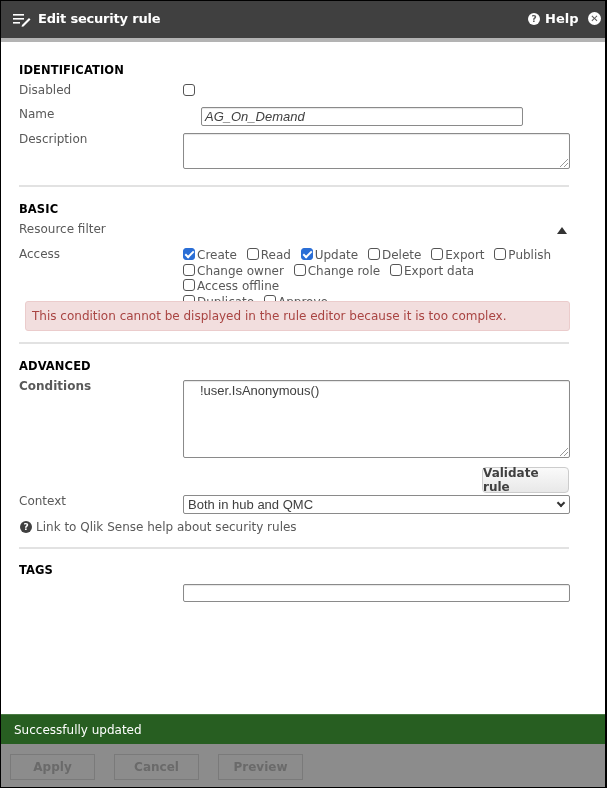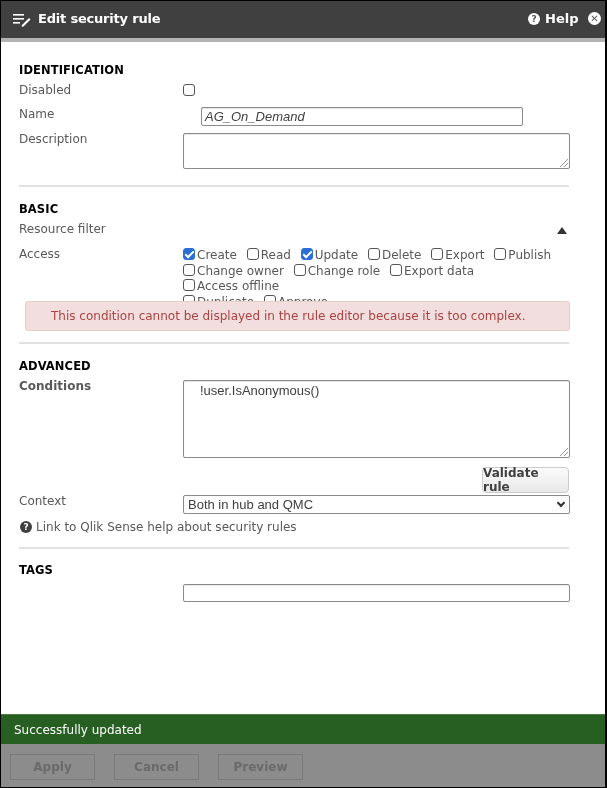--- a/index.html
+++ b/index.html
@@ -35,21 +35,21 @@
       background: linear-gradient(135deg, transparent 45%, #999 45%, #999 52%, transparent 52%, transparent 70%, #999 70%, #999 77%, transparent 77%); }
 
     .checkbox { display: inline-block; width: 12px; height: 12px; border: 1px solid #555; border-radius: 3px; background: #fff; vertical-align: -1px; position: relative; }
     .checkbox.checked { background: #2a6ed6; border-color: #2a6ed6; }
     .checkbox.checked::after { content: ""; position: absolute; left: 3px; top: 0px; width: 3px; height: 7px; border: solid #fff; border-width: 0 2px 2px 0; transform: rotate(45deg); }
 
     .actions { position: absolute; left: 182px; top: 206px; width: 390px; font-size: 12px; color: #595959; line-height: 15.5px; }
     .action { display: inline-block; margin-right: 6px; white-space: nowrap; }
     .action .lbl { margin-left: 2px; }
 
-    .alert { position: absolute; left: 24px; top: 259px; width: 545px; height: 30px; background: #f2dede; border: 1px solid #ebcccc; border-radius: 3px; color: #a94442; font-size: 12px; padding: 7px 0 0 25px; }
+    .alert { position: absolute; left: 24px; top: 259px; width: 545px; height: 30px; background: #f2dede; border: 1px solid #ebcccc; border-radius: 3px; color: #a94442; font-size: 12px; padding: 7px 0 0 6px; }
 
     .btn-validate { position: absolute; left: 481px; top: 466px; width: 87px; height: 26px; border: 1px solid #ccc; border-radius: 4px; background: linear-gradient(#fafafa, #e8e8e8); color: #404040; font-weight: bold; font-size: 12px; display: flex; align-items: center; justify-content: center; cursor: pointer; }
 
     .select { position: absolute; left: 182px; top: 494px; width: 387px; height: 19px; border: 1px solid #8a8a8a; border-radius: 2px; background: #fff; font-family: "Liberation Sans", sans-serif; font-size: 13px; color: #404040; padding: 1px 4px; }
     .select .chev { position: absolute; right: 5px; top: 4px; width: 6px; height: 6px; border-right: 2px solid #333; border-bottom: 2px solid #333; transform: rotate(45deg); }
 
     .helplink { position: absolute; left: 19px; top: 519px; font-size: 12px; color: #595959; display: flex; align-items: center; cursor: pointer; }
     .helplink .q { width: 12px; height: 12px; border-radius: 50%; background: #404040; color: #fff; font-size: 9px; font-weight: bold; display: inline-flex; align-items: center; justify-content: center; margin-right: 4px; }
 
     .toast { position: absolute; left: 0; top: 713px; width: 100%; height: 30px; background: #275e21; border-top: 1px solid #4a7c44; color: #fff; font-size: 12px; padding: 8px 0 0 13px; }

